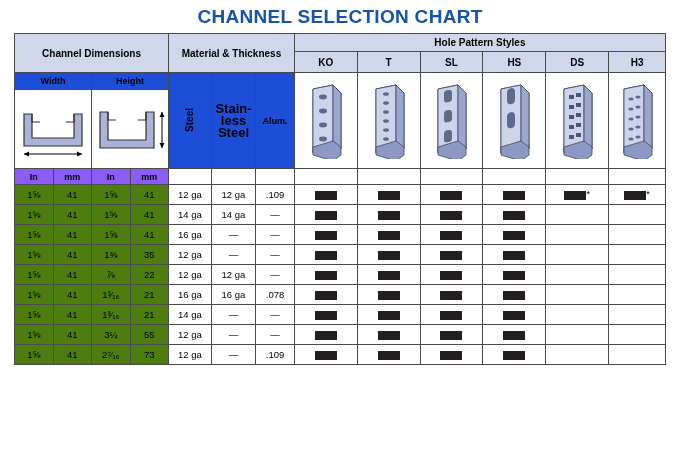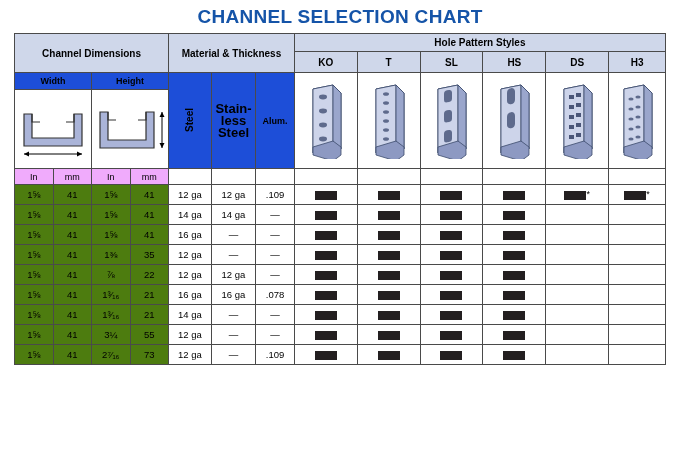--- a/index.html
+++ b/index.html
@@ -53,21 +53,21 @@
     border:1px solid #4a4a4a;
     font-size:9.5px;
     text-align:center;
     vertical-align:middle;
     padding:0;
     color:#000;
     font-weight:normal;
   }
   .hdr{ background:#cfd7ea; font-weight:bold; font-size:10px;}
   .hdr-sm{ background:#1d4ed8; font-weight:bold; font-size:9px;}
-  .unit{ background:#f0abfc; font-weight:normal; font-size:9px; height:15px;}
+  .unit{ background:#8b5cf6; font-weight:bold; font-size:9px; height:15px;}
   .dimcell{ background:#4d7c0f; height:19px; font-size:9.5px;}
   .datacell{ background:#ffffff; height:19px; font-size:9.5px;}
   .blank{ background:#ffffff;}
   .pic-row td{ height:78px; background:#ffffff; padding:0;}
   .dimpic{ background:#ffffff; height:78px;}
   .hole-hdr{ height:20px;}
   .swatch{
     display:inline-block;
     width:22px;height:9px;
     background:#231f20;

